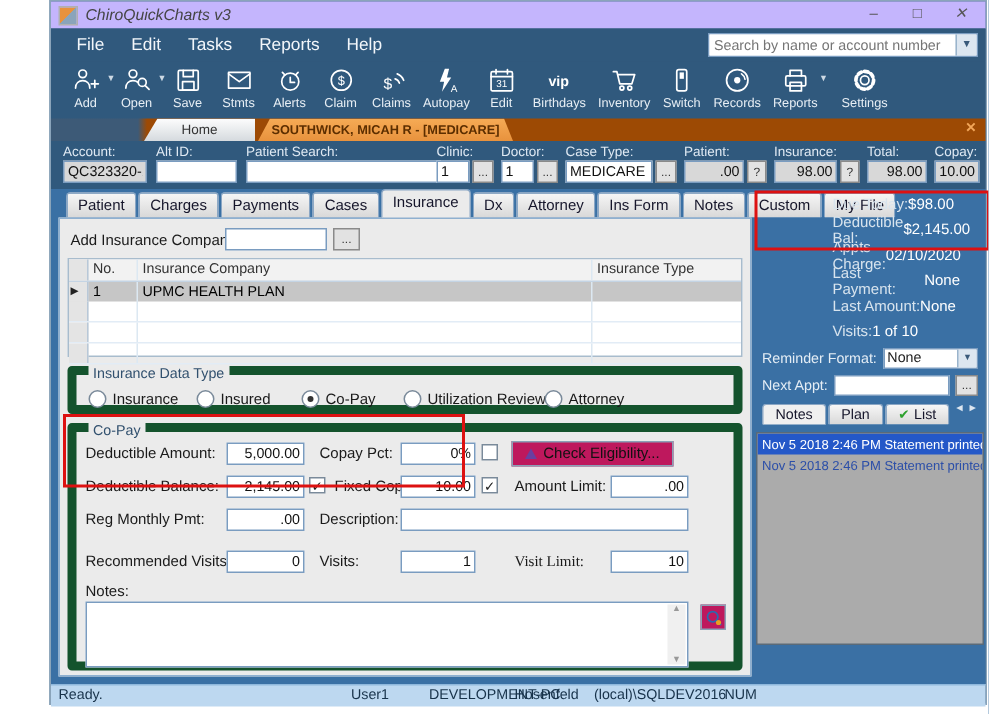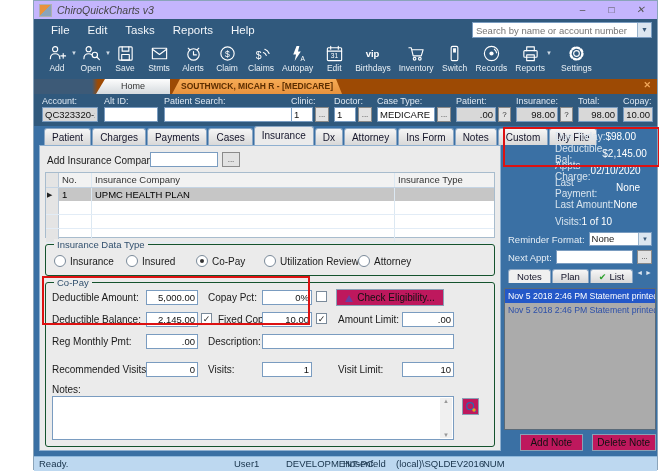--- a/index.html
+++ b/index.html
@@ -62,21 +62,21 @@
   .trow{display:flex;height:13px;line-height:13px;}
   .trow.hdr{height:14px;line-height:14px;background:#f2f2f2;color:#333;border-bottom:1px solid #c4d4e4;}
   .tc{padding:0 3px;box-sizing:border-box;overflow:hidden;white-space:nowrap;border-right:1px solid #dce8f2;}
   .tc.gut{width:13px;background:#e4e4e4;border-right:1px solid #b8c8d8;padding:0 1px;font-size:7px;color:#222;}
   .tc.c-no{width:33px;}
   .tc.c-co{width:303px;}
   .tc.c-ty{flex:1;border-right:none;}
   .trow.sel{background:#c6c6c6;}
   .trow.empty{border-bottom:1px solid #e2ecf6;}
 
-  .gb{position:absolute;border:1px solid #14532d;border-radius:3px;box-sizing:border-box;}
+  .gb{position:absolute;border:6px solid #14532d;border-radius:3px;box-sizing:border-box;}
   .gb-title{position:absolute;top:-6px;left:8px;background:#ebebeb;padding:0 3px;font-size:9.5px;color:#31506e;}
 
   .radio{width:10px;height:10px;border:1px solid #7a8a9a;border-radius:50%;background:#fff;display:inline-block;position:relative;flex:none;}
   .radio.sel::after{content:"";position:absolute;left:2.5px;top:2.5px;width:4px;height:4px;border-radius:50%;background:#333;}
   .ropt{display:flex;align-items:center;gap:4px;position:absolute;top:10px;}
 
   .cb{width:11px;height:11px;border:1px solid #7a8a9a;background:#fff;font-size:9px;line-height:10px;color:#222;text-align:center;box-sizing:border-box;flex:none;}
   .cb.checked::after{content:"✓";}
 
   .frow-lbl{position:absolute;font-size:10px;color:#1a1a1a;white-space:nowrap;}
@@ -469,21 +469,21 @@
 
           <span class="frow-lbl" style="left:6px;top:53px;">Reg Monthly Pmt:</span>
           <input class="inp num abs" style="left: 100px; top: 51px; width: 52px;" value=".00">
           <span class="frow-lbl" style="left:162px;top:53px;">Description:</span>
           <input class="inp abs" style="left: 216px; top: 51px; width: 192px;">
 
           <span class="frow-lbl" style="left:6px;top:81px;">Recommended Visits:</span>
           <input class="inp num abs" style="left: 100px; top: 79px; width: 52px;" value="0">
           <span class="frow-lbl" style="left:162px;top:81px;">Visits:</span>
           <input class="inp num abs" style="left: 216px; top: 79px; width: 50px;" value="1">
-          <span class="frow-lbl" style="left:292px;top:81px;">Visit Limit:</span>
+          <span class="frow-lbl" style="left:292px;top:81px;font-family:Liberation Serif, serif;">Visit Limit:</span>
           <input class="inp num abs" style="left: 356px; top: 79px; width: 52px;" value="10">
 
           <span class="frow-lbl" style="left:6px;top:101px;">Notes:</span>
           <div class="notes-area" style="left:6px;top:113px;width:402px;height:44px;">
             <div class="sb-col">
                 <span>▲</span>
                 <span>▼</span>
               </div>
           </div>
           <span class="btn abs" style="left:416px;top:115px;width:17px;height:17px;">
@@ -540,24 +540,20 @@
           <span class="rtab">Plan</span>
           <span class="rtab"><span class="chk">✔</span><span>List</span></span>
           <span class="rarrows">◄►</span>
         </div>
 
         <div class="listbox">
           <div class="litem sel">Nov 5 2018 2:46 PM Statement printed.</div>
           <div class="litem alt">Nov 5 2018 2:46 PM Statement printed.</div>
         </div>
 
-        <div class="rbuttons">
-          <span class="btn rbtn" style="margin-left:16px;width:64px;">Add Note</span>
-          <span class="btn rbtn" style="margin-left:9px;width:66px;">Delete Note</span>
-        </div>
       </div>
     </div>
 
     <div class="statusbar">
       <span class="st" style="left:5px;">Ready.</span>
       <span class="st" style="left:200px;">User1</span>
       <span class="st" style="left:252px;">DEVELOPMENT-PC</span>
       <span class="st" style="left:309px;">Hosenfeld</span>
       <span class="st" style="left:362px;">(local)\SQLDEV2016</span>
       <span class="st" style="left:449px;">NUM</span>

